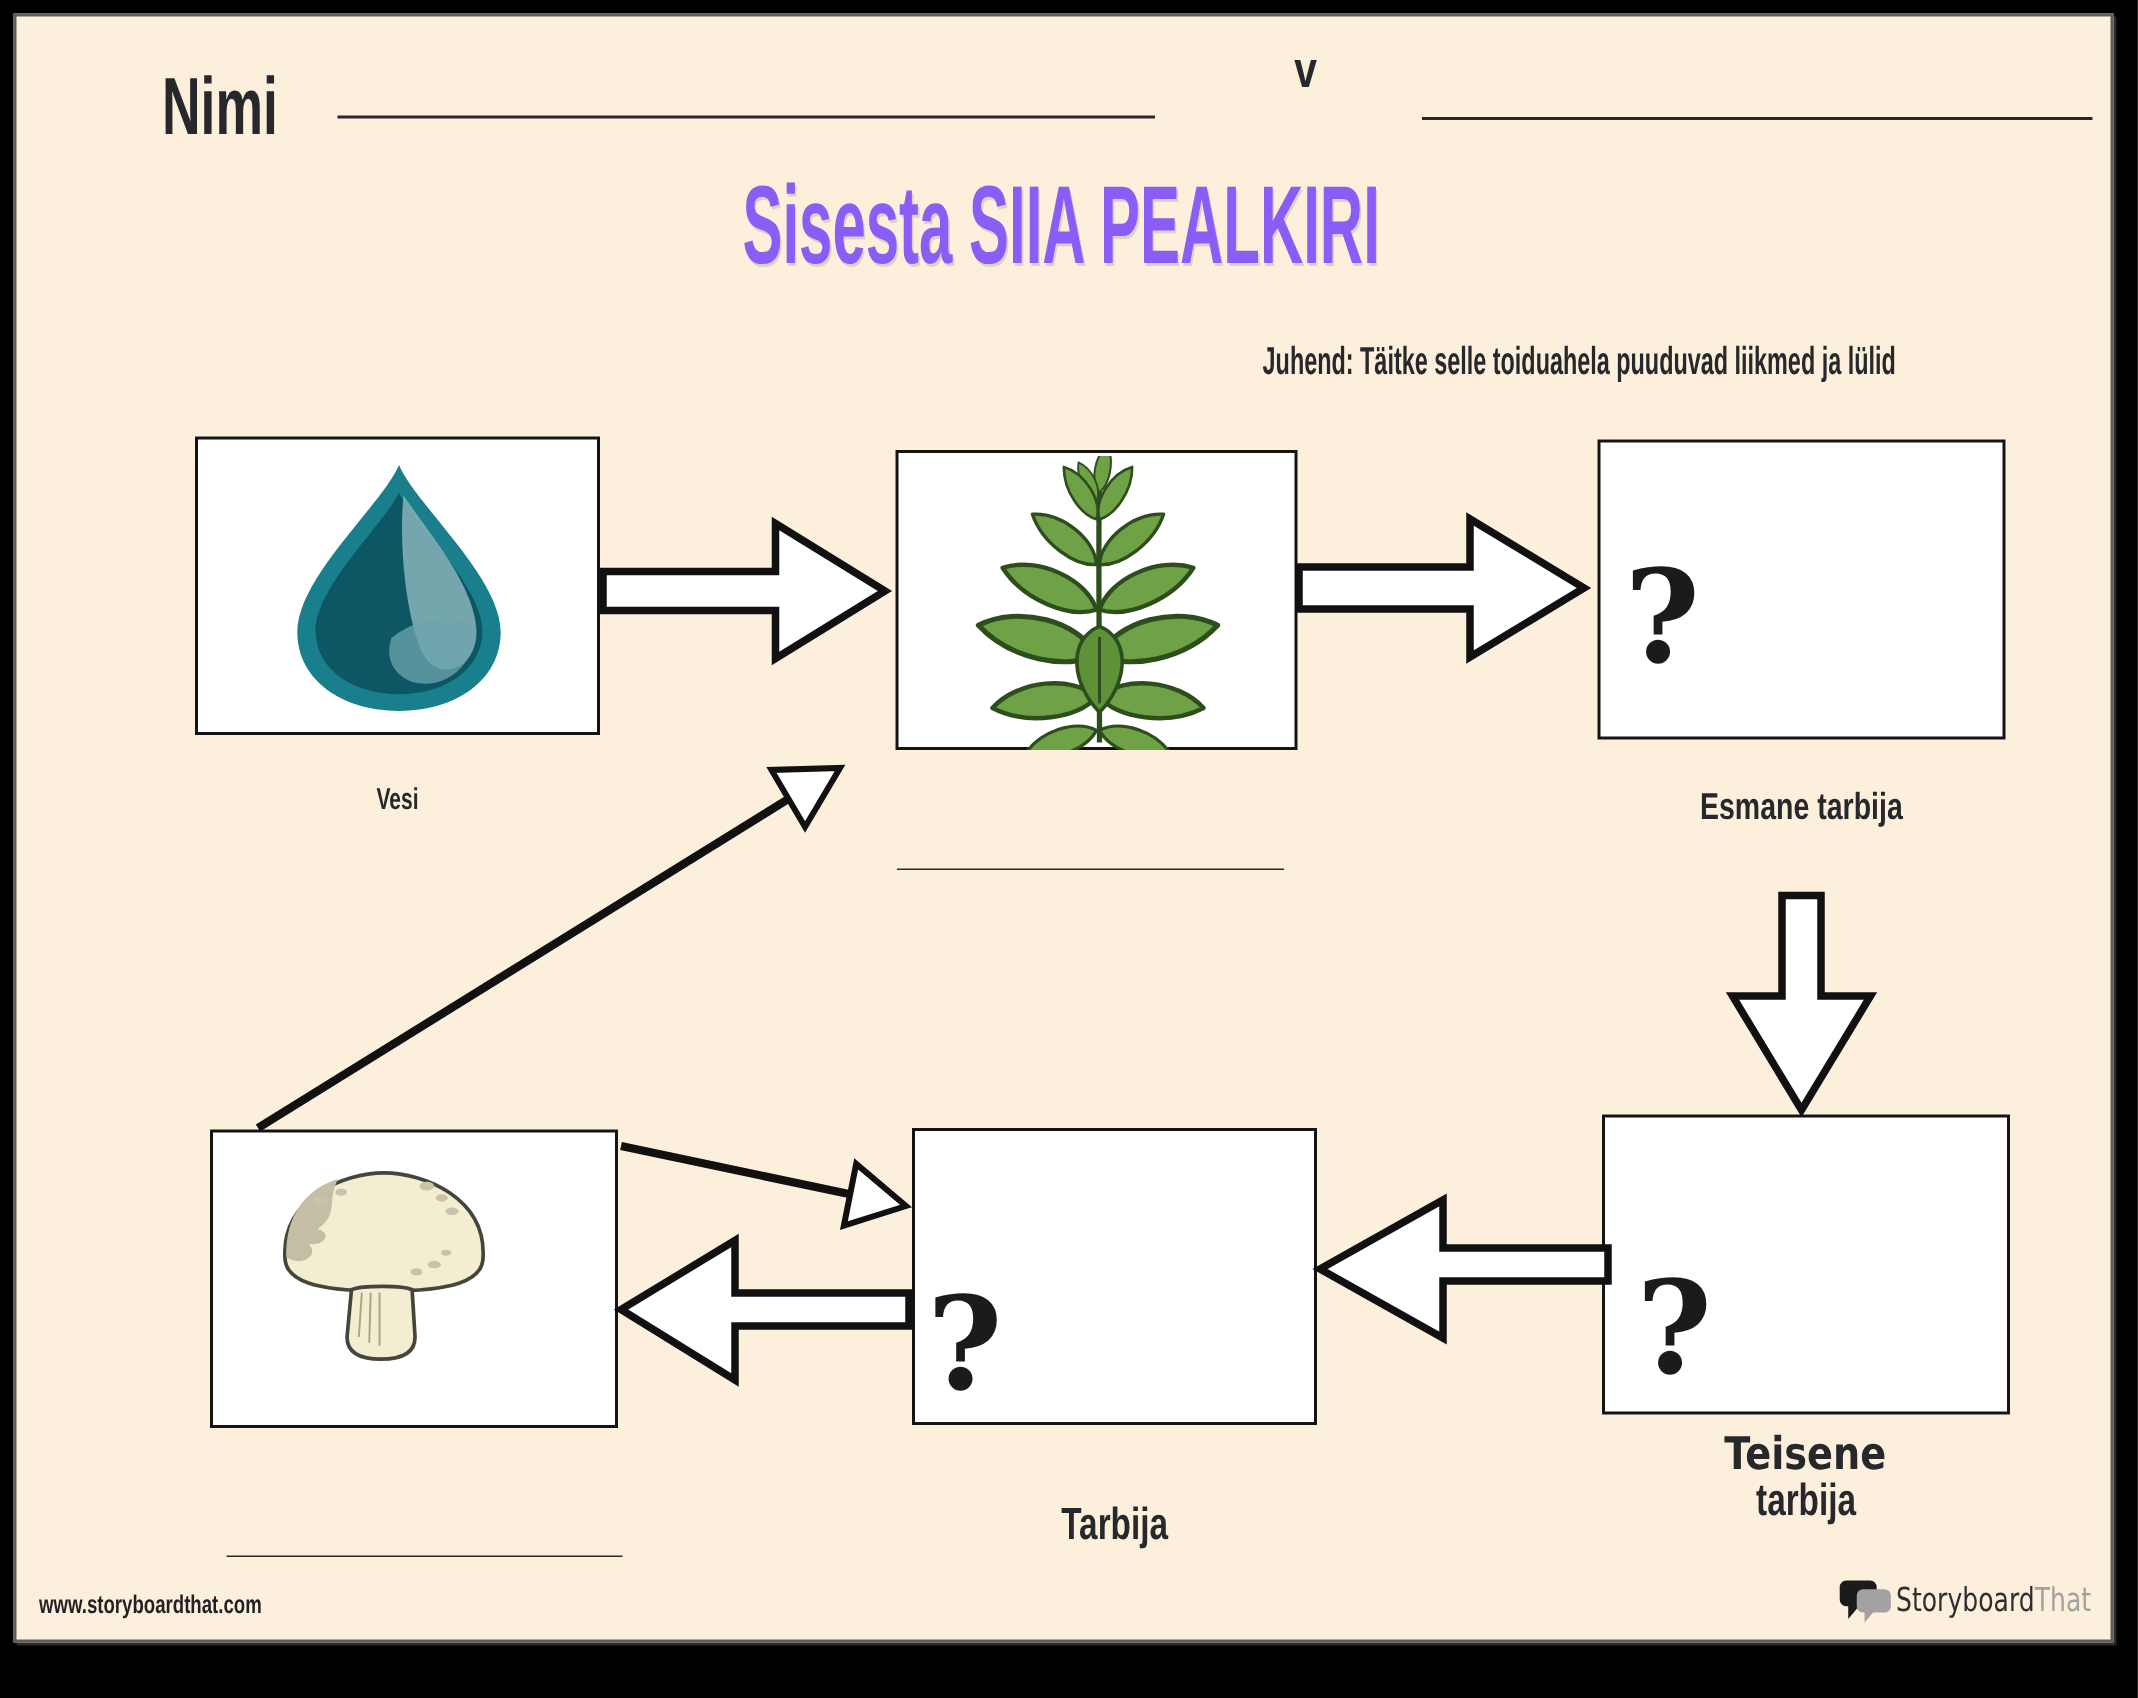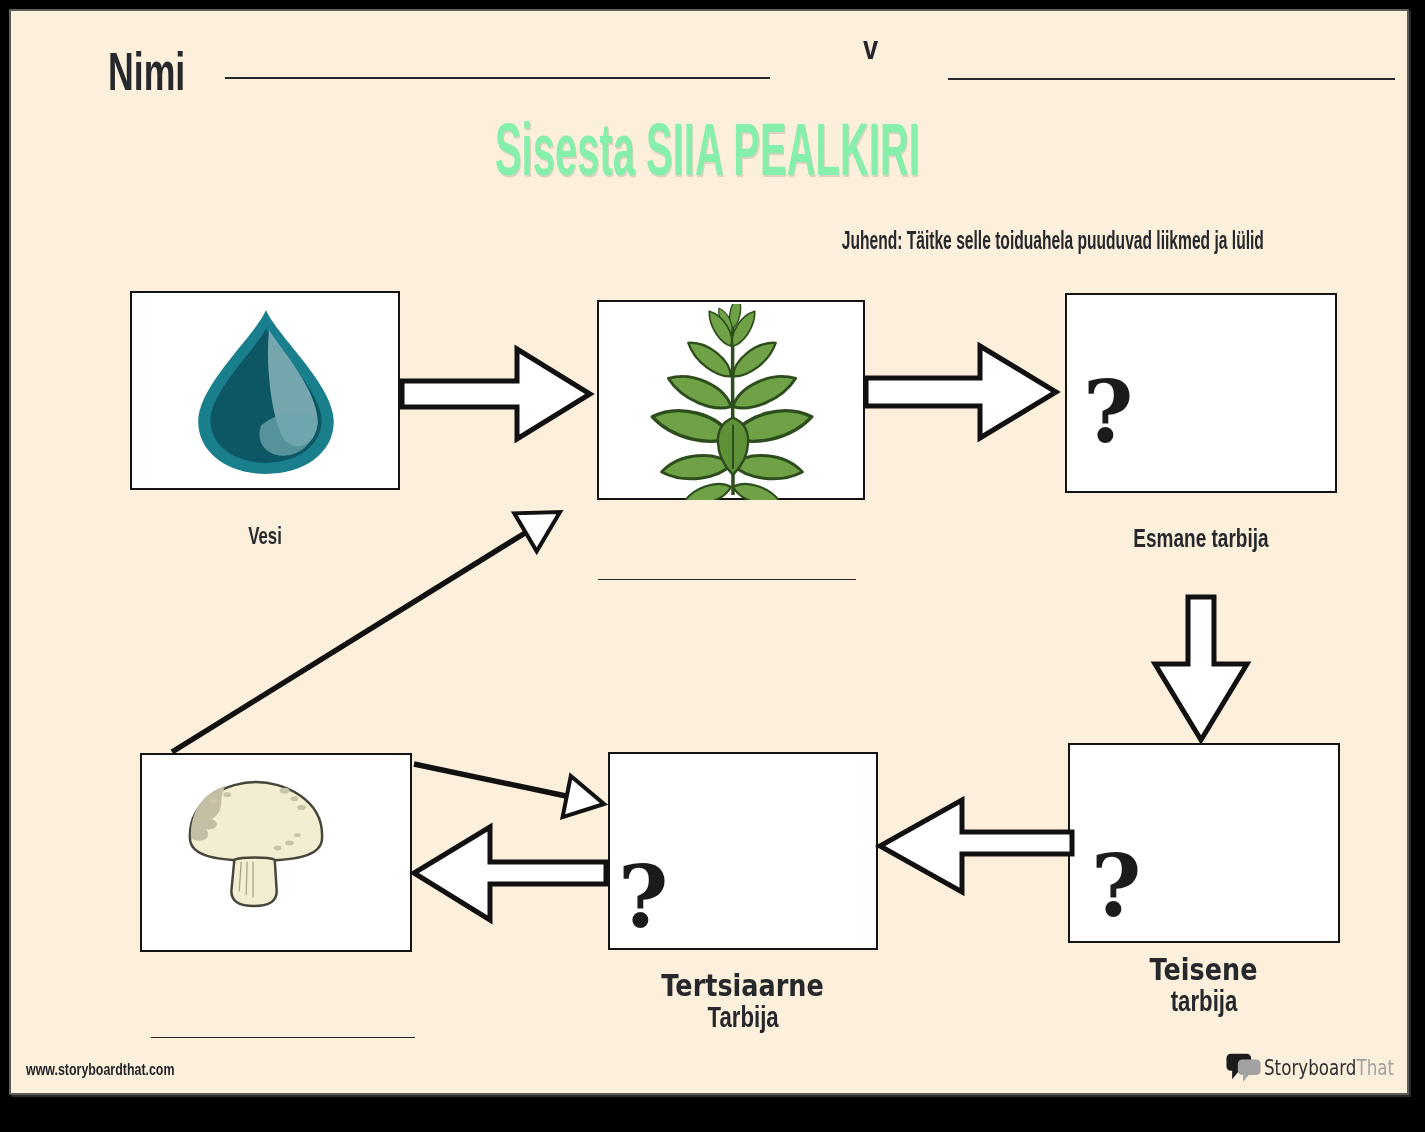--- a/index.html
+++ b/index.html
@@ -13,21 +13,21 @@
   .center{text-align:center;}
   .rule{position:absolute;border-top:2px solid #26282c;height:0;}
   .thinrule{position:absolute;border-top:1.5px solid #26282c;height:0;}
   .node{position:absolute;background:#ffffff;border:2.5px solid #141414;box-sizing:border-box;z-index:2;}
   .qmark{position:absolute;font-family:"DejaVu Serif",serif;font-weight:bold;font-size:86px;
          line-height:1;color:#1b1b1b;z-index:2;}
   .nodelabel{position:absolute;font-weight:bold;color:#26282c;z-index:2;}
   .round-label{font-family:"DejaVu Sans",sans-serif;font-weight:800;}
   #arrows{position:absolute;left:0;top:0;z-index:3;pointer-events:none;}
   .title{position:absolute;left:9px;width:1396px;text-align:center;font-weight:bold;
-         color:#86efac;font-size:74px;line-height:1;text-shadow:2px 2px 0 rgba(0,0,0,0.12);}
+         color:#8b5cf6;font-size:74px;line-height:1;text-shadow:2px 2px 0 rgba(0,0,0,0.12);}
   .footer-url{position:absolute;left:26px;top:1060px;font-size:17px;font-weight:bold;color:#1f2125;}
   .logo{position:absolute;left:1226px;top:1050px;display:flex;align-items:center;gap:2px;z-index:2;}
   .logo-text{font-family:"DejaVu Sans",sans-serif;font-size:22px;font-weight:500;
              display:inline-block;transform:scaleX(.76);transform-origin:0 50%;white-space:nowrap;}
   .logo-dark{color:#2e2e2e;}
   .logo-gray{color:#a2a2a2;}
 </style>
 </head>
 <body>
 
@@ -143,38 +143,35 @@
       </g>
       <path d="M53,86 C60,83 88,83 94,86 L96,118 C96,128 88,133 73,133 C58,133 50,128 50,118 Z" fill="#f3eed2" stroke="#45453b" stroke-width="2.5"></path>
       <g stroke="#a9a489" stroke-width="1.3" fill="none">
         <path d="M60,88 L58,118"></path>
           <path d="M66,88 L65,122"></path>
           <path d="M72,88 L72,124"></path>
       </g>
     </svg>
   </div>
 
-  <div class="nodelabel center" style="left:130px;top:522px;width:270px;font-size:24px;">
+  <div class="nodelabel center" style="left:130px;top:522px;width:270px;font-size:20px;">
     <span class="cond" style="--sx:.7;">Vesi</span>
   </div>
 
   <div class="nodelabel center round-label" style="left:1068px;top:952px;width:272px;font-size:30px;">
     <span class="cond" style="--sx:.85;">Teisene</span>
   </div>
 
   <div class="nodelabel center" style="left:1065px;top:524px;width:272px;font-size:25px;">
     <span class="cond" style="--sx:.76;">Esmane tarbija</span>
   </div>
   <div class="nodelabel center" style="left:1068px;top:984px;width:272px;font-size:30px;">
     <span class="cond" style="--sx:.74;">tarbija</span>
   </div>
 
-  <div class="nodelabel center round-label" style="left:608px;top:968px;width:270px;font-size:30px;">
-    <span class="cond" style="--sx:.85;">Tertsiaarne</span>
-  </div>
   <div class="nodelabel center" style="left:608px;top:1000px;width:270px;font-size:30px;">
     <span class="cond" style="--sx:.74;">Tarbija</span>
   </div>
 
   <div class="thinrule" style="left:598px;top:579px;width:258px;"></div>
   <div class="thinrule" style="left:151px;top:1037px;width:264px;"></div>
 
   <svg id="arrows" width="1425" height="1132" viewBox="0 0 1425 1132">
     <g fill="#ffffff" stroke="#111111" stroke-width="5" stroke-linejoin="miter">
       <path d="M402,381 L517,381 L517,349 L590,394 L517,439 L517,407 L402,407 Z"></path>

